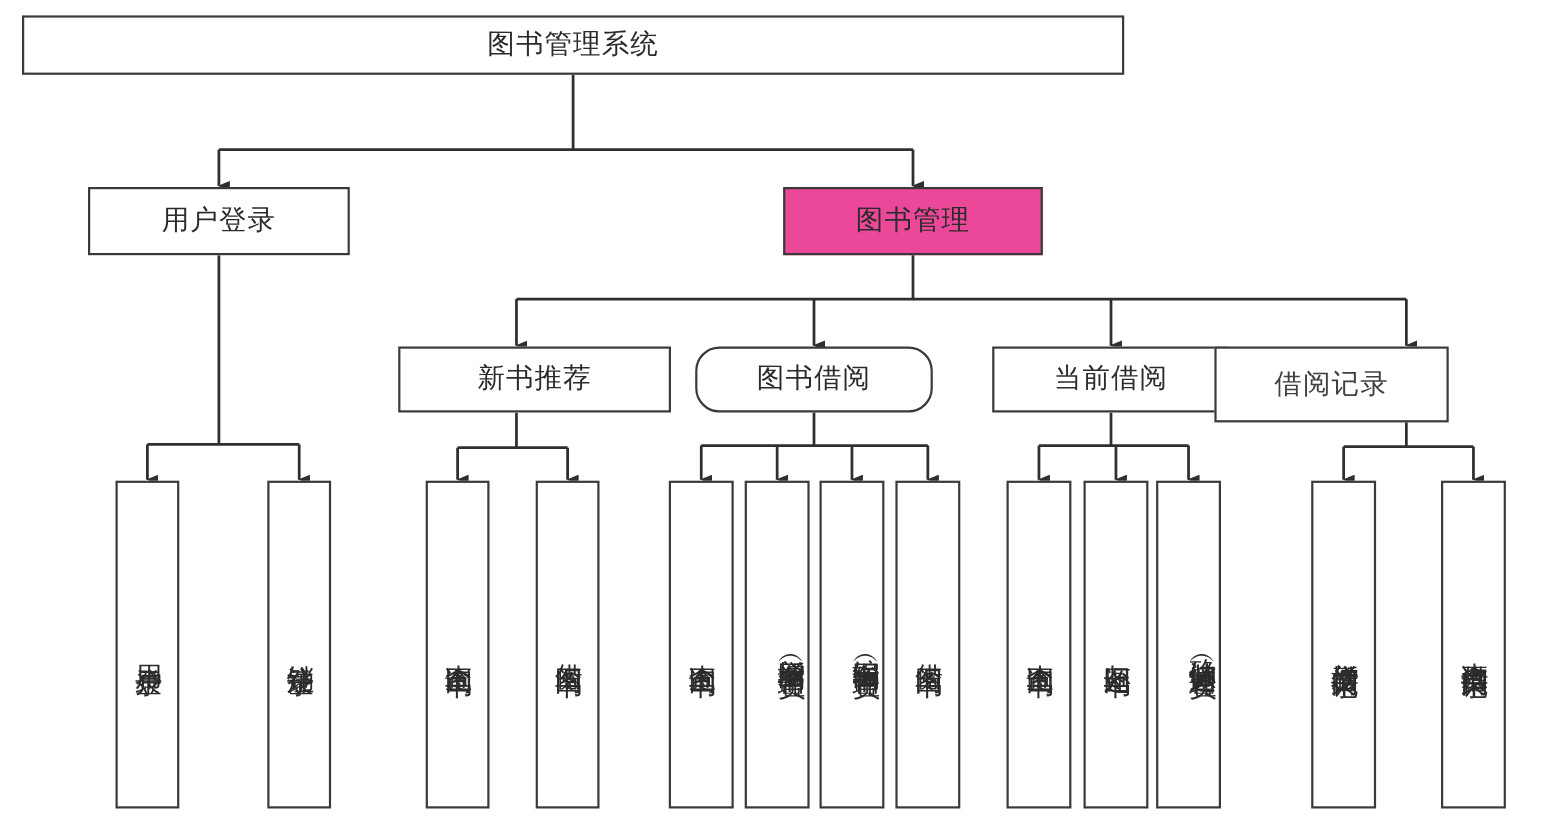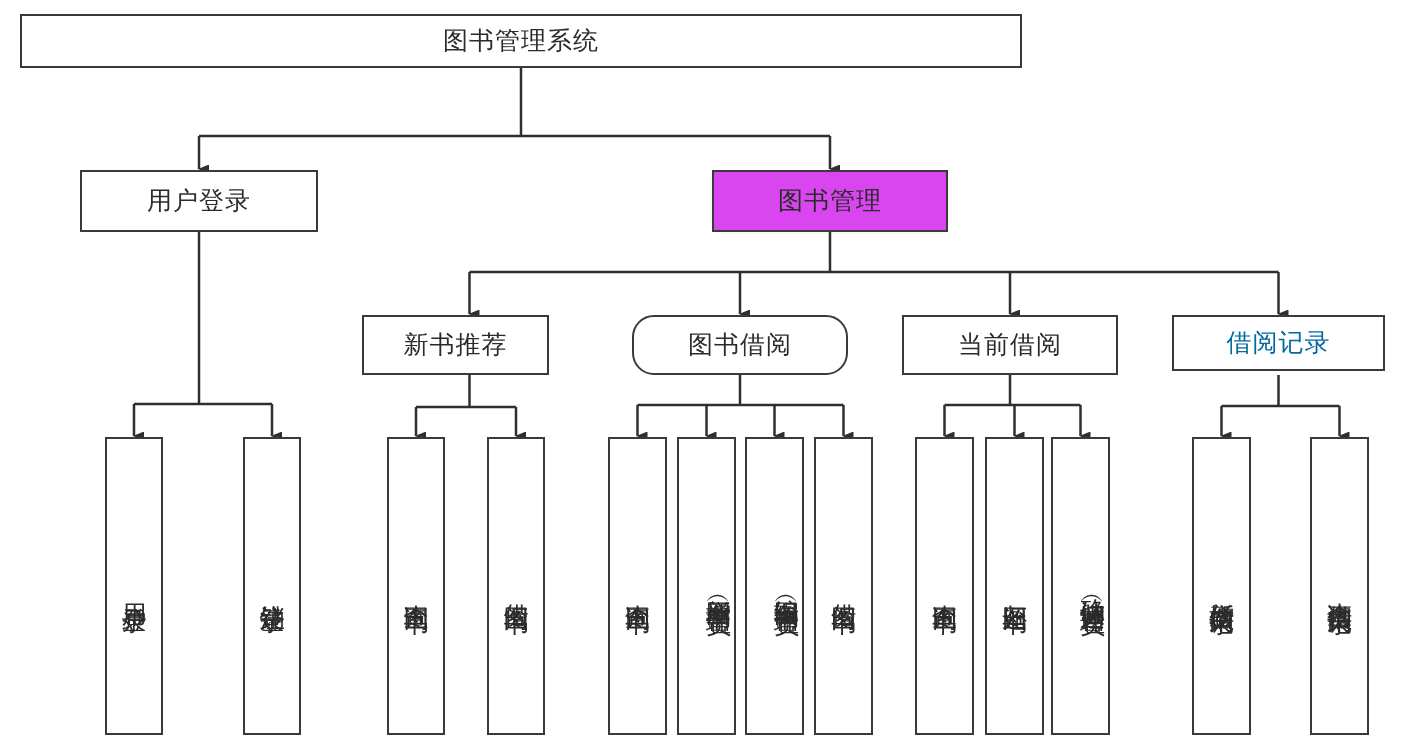--- a/index.html
+++ b/index.html
@@ -62,33 +62,33 @@
         <line x1="1339.5" y1="406" x2="1339.5" y2="436" stroke="#2f2f2f" stroke-width="2.5" marker-end="url(#arrowhead)"></line>
       </g>
   </svg>
   <div id="nodes-layer">
       <div class="node horiz" style="left: 20px; top: 14px; width: 1002px; height: 54px; border-color: rgb(58, 58, 58); background: rgb(255, 255, 255); color: rgb(43, 43, 43);">
         <span>图书管理系统</span>
       </div>
       <div class="node horiz" style="left: 80px; top: 170px; width: 238px; height: 62px; border-color: rgb(58, 58, 58); background: rgb(255, 255, 255); color: rgb(43, 43, 43);">
         <span>用户登录</span>
       </div>
-      <div class="node horiz" style="left: 712px; top: 170px; width: 236px; height: 62px; border-color: rgb(58, 58, 58); background: #d946ef; color: rgb(43, 43, 43);">
+      <div class="node horiz" style="left: 712px; top: 170px; width: 236px; height: 62px; border-color: rgb(58, 58, 58); background: #ec4899; color: rgb(43, 43, 43);">
         <span>图书管理</span>
       </div>
-      <div class="node horiz" style="left: 362px; top: 315px; width: 187px; height: 60px; border-color: rgb(58, 58, 58); background: rgb(255, 255, 255); color: rgb(43, 43, 43);">
+      <div class="node horiz" style="left: 362px; top: 315px; width: 248px; height: 60px; border-color: rgb(58, 58, 58); background: rgb(255, 255, 255); color: rgb(43, 43, 43);">
         <span>新书推荐</span>
       </div>
       <div class="node horiz" style="left: 632px; top: 315px; width: 216px; height: 60px; border-color: rgb(58, 58, 58); background: rgb(255, 255, 255); color: rgb(43, 43, 43); border-radius: 22px;">
         <span>图书借阅</span>
       </div>
       <div class="node horiz" style="left: 902px; top: 315px; width: 216px; height: 60px; border-color: rgb(58, 58, 58); background: rgb(255, 255, 255); color: rgb(43, 43, 43); text-align: center;">
         <span>当前借阅</span>
       </div>
-      <div class="node horiz" style="left: 1172px; top: 315px; width: 213px; height: 56px; border-color: rgb(58, 58, 58); background: rgb(255, 255, 255); color: #0369a1;">
+      <div class="node horiz" style="left: 1104px; top: 315px; width: 213px; height: 69px; border-color: rgb(58, 58, 58); background: rgb(255, 255, 255); color: #404040;">
         <span>借阅记录</span>
       </div>
       <div class="node vert midalign" style="left: 105px; top: 437px; width: 58px; height: 298px; border-color: rgb(58, 58, 58); background: rgb(255, 255, 255); color: rgb(43, 43, 43);">
         <span>用户登录</span>
       </div>
       <div class="node vert midalign" style="left: 243px; top: 437px; width: 58px; height: 298px; border-color: rgb(58, 58, 58); background: rgb(255, 255, 255); color: rgb(43, 43, 43);">
         <span>注销登录</span>
       </div>
       <div class="node vert midalign" style="left: 387px; top: 437px; width: 58px; height: 298px; border-color: rgb(58, 58, 58); background: rgb(255, 255, 255); color: rgb(43, 43, 43);">
         <span>查询图书</span>

